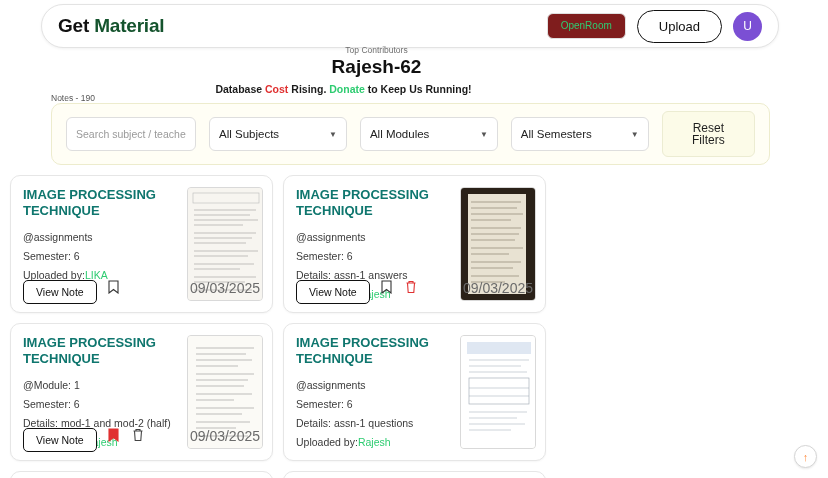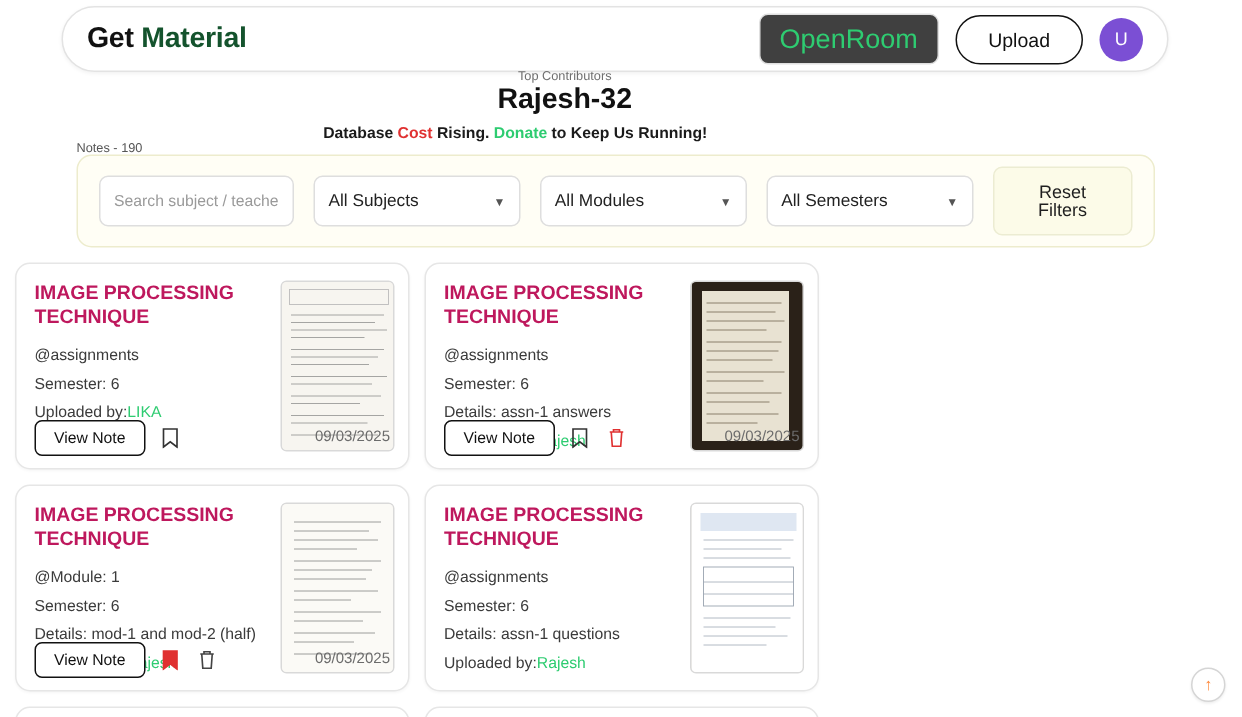--- a/index.html
+++ b/index.html
@@ -34,23 +34,23 @@
   }
   .brand .accent { color: #14532d; }
   .header-right {
     margin-left: auto;
     display: flex;
     align-items: center;
     gap: 11px;
   }
   .btn-openroom {
     border: 1px solid #e0e0e0;
-    background: #404040;
+    background: #7f1d1d;
     color: #2ecc71;
-    font-size: 18px;
+    font-size: 10px;
     border-radius: 6px;
     padding: 7px 13px;
     cursor: pointer;
     line-height: 1;
   }
   .btn-upload {
     border: 1px solid #111111;
     background: #ffffff;
     color: #111111;
     font-size: 13px;
@@ -179,21 +179,21 @@
     background: #ffffff;
     box-shadow: 0 1px 2px rgba(0,0,0,0.04);
     padding: 11px 12px 8px 12px;
     position: relative;
     display: flex;
   }
   .card-main { width: 152px; }
   .card-title {
     font-size: 13px;
     font-weight: bold;
-    color: #be185d;
+    color: #0f766e;
     line-height: 16px;
     text-transform: uppercase;
     margin-bottom: 9px;
   }
   .meta {
     font-size: 10.5px;
     color: #3b3b3b;
     line-height: 19px;
   }
   .meta .green { color: #2ecc71; }
@@ -205,21 +205,21 @@
     border-radius: 4px;
     overflow: hidden;
     background: #f3f1ec;
   }
   .thumb svg { display: block; }
   .card-footer {
     position: absolute;
     left: 12px; bottom: 8px;
     width: 239px;
     display: flex;
-    align-items: center;
+    align-items: flex-start;
     gap: 10px;
   }
   .btn-view {
     border: 1px solid #111111;
     background: #ffffff;
     color: #111111;
     font-size: 10.5px;
     border-radius: 5px;
     padding: 6px 12px;
     cursor: pointer;
@@ -227,21 +227,21 @@
   }
   .icon-btn {
     width: 14px; height: 15px;
     cursor: pointer;
     display: inline-flex;
     align-items: center;
     justify-content: center;
   }
   .date {
     margin-left: auto;
-    font-size: 10px;
+    font-size: 14px;
     color: #6b6b6b;
     padding-right: 2px;
   }
 
   
   .to-top {
     position: absolute;
     right: 11px; bottom: 10px;
     width: 23px; height: 23px;
     border: 1px solid #d5d5d5;
@@ -268,21 +268,21 @@
     <button class="btn-openroom">OpenRoom</button>
     <button class="btn-upload">Upload</button>
     <div class="avatar">
       <span>U</span>
     </div>
   </div>
 </div>
 
 <div class="contrib">
   <div class="contrib-label">Top Contributors</div>
-  <div class="contrib-name">Rajesh-32</div>
+  <div class="contrib-name">Rajesh-62</div>
 </div>
 
 <div class="notice">
   <span>Database </span><span class="red">Cost</span><span> Rising. </span><span class="green">Donate</span><span> to Keep Us Running!</span>
 </div>
 
 <div class="notes-count">Notes - 190</div>
 
 <div class="filters">
   <input class="search-input" type="text" placeholder="Search subject / teacher etc." style="">

